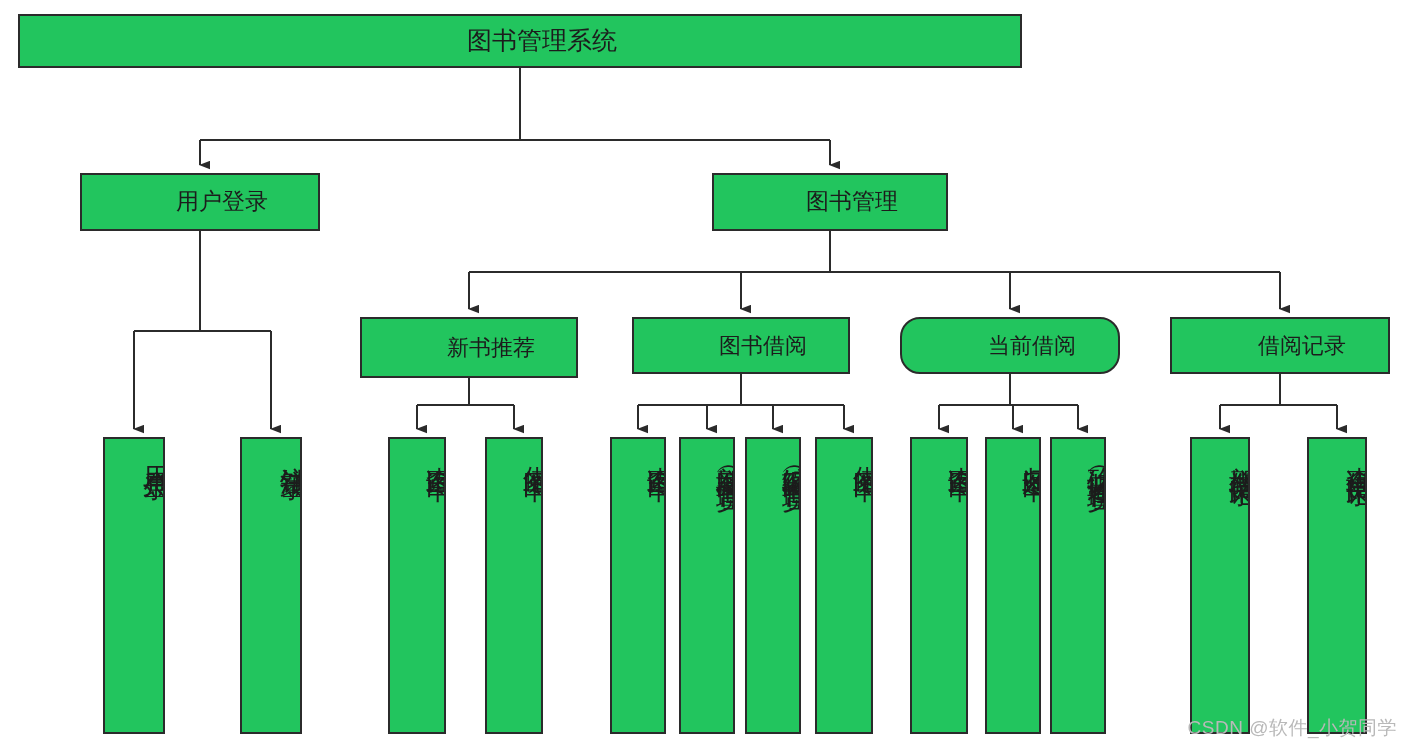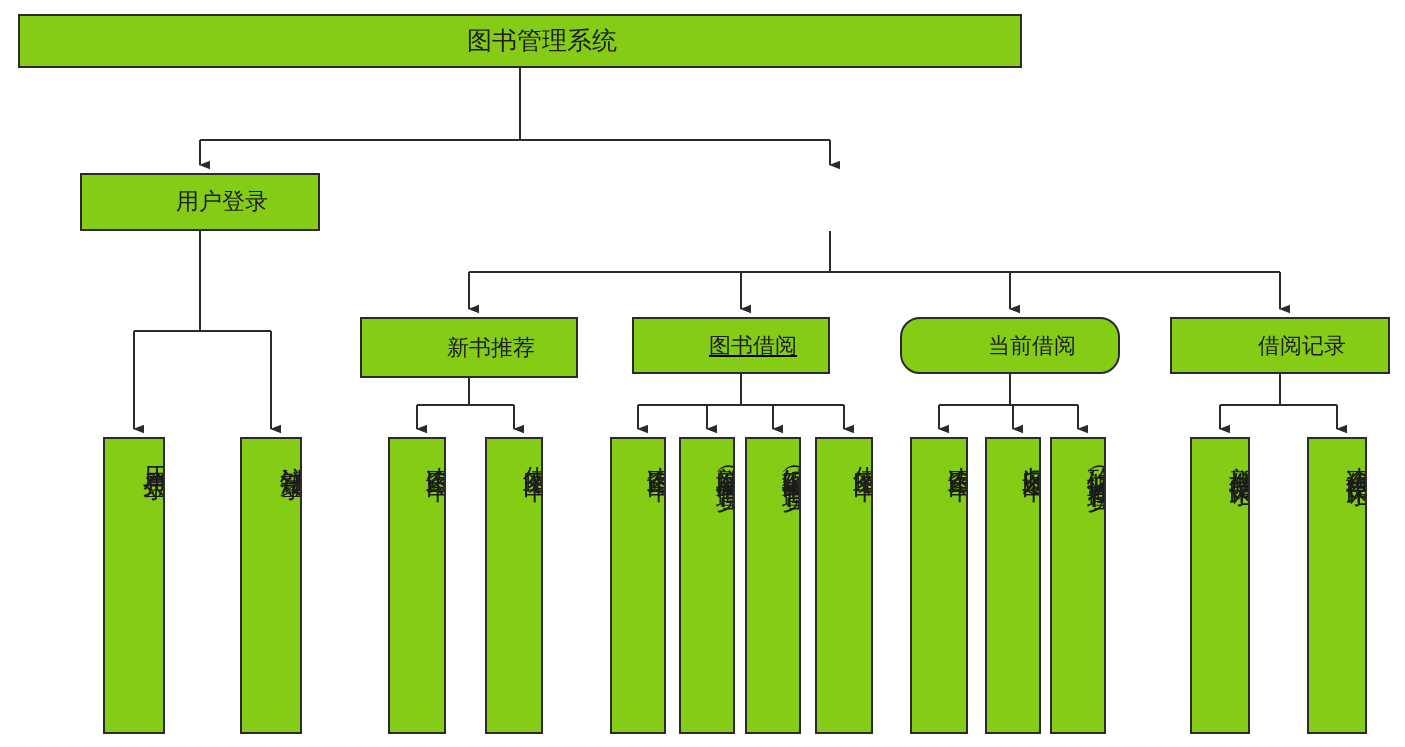--- a/index.html
+++ b/index.html
@@ -21,21 +21,21 @@
     position: absolute;
     left: 0;
     top: 0;
     width: 1405px;
     height: 747px;
   }
   .node-box {
     position: absolute;
     box-sizing: border-box;
     border: 2px solid #2b2b2b;
-    background: #84cc16;
+    background: #22c55e;
     display: flex;
     align-items: center;
     justify-content: center;
     overflow: hidden;
     padding-left: 44px;
   }
   .node-label {
     color: #1c1c1c;
     text-align: center;
     line-height: 1.18;
@@ -131,25 +131,28 @@
     </g>
   </svg>
 
   <div class="node-box node-root" style="left:18px; top:14px; width:1004px; height:54px;">
     <span class="node-label">图书管理系统</span>
   </div>
 
   <div class="node-box node-l2" style="left:80px; top:173px; width:240px; height:58px;">
     <span class="node-label">用户登录</span>
   </div>
+  <div class="node-box node-l2" style="left:712px; top:173px; width:236px; height:58px;">
+    <span class="node-label">图书管理</span>
+  </div>
 
   <div class="node-box node-l3" style="left:360px; top:317px; width:218px; height:61px;">
     <span class="node-label">新书推荐</span>
   </div>
-  <div class="node-box node-l3" style="left:632px; top:317px; width:198px; height:57px;text-decoration:underline;">
+  <div class="node-box node-l3" style="left:632px; top:317px; width:218px; height:57px;">
     <span class="node-label">图书借阅</span>
   </div>
   <div class="node-box node-l3" style="left:900px; top:317px; width:220px; height:57px;border-radius:20px;">
     <span class="node-label">当前借阅</span>
   </div>
   <div class="node-box node-l3" style="left:1170px; top:317px; width:220px; height:57px;align-items:center;">
     <span class="node-label">借阅记录</span>
   </div>
 
   <div class="node-box node-leaf" style="left:103px; top:437px; width:62px; height:297px;">
@@ -185,14 +188,15 @@
   <div class="node-box node-leaf" style="left:1050px; top:437px; width:56px; height:297px;">
     <span class="node-label">确认归还（管理员）</span>
   </div>
   <div class="node-box node-leaf" style="left:1190px; top:437px; width:60px; height:297px;">
     <span class="node-label">新增借阅记录</span>
   </div>
   <div class="node-box node-leaf" style="left:1307px; top:437px; width:60px; height:297px;">
     <span class="node-label">查询借阅记录</span>
   </div>
 
+  <div id="watermark">CSDN @软件_小贺同学</div>
 
 </div>
 
 </body></html>

